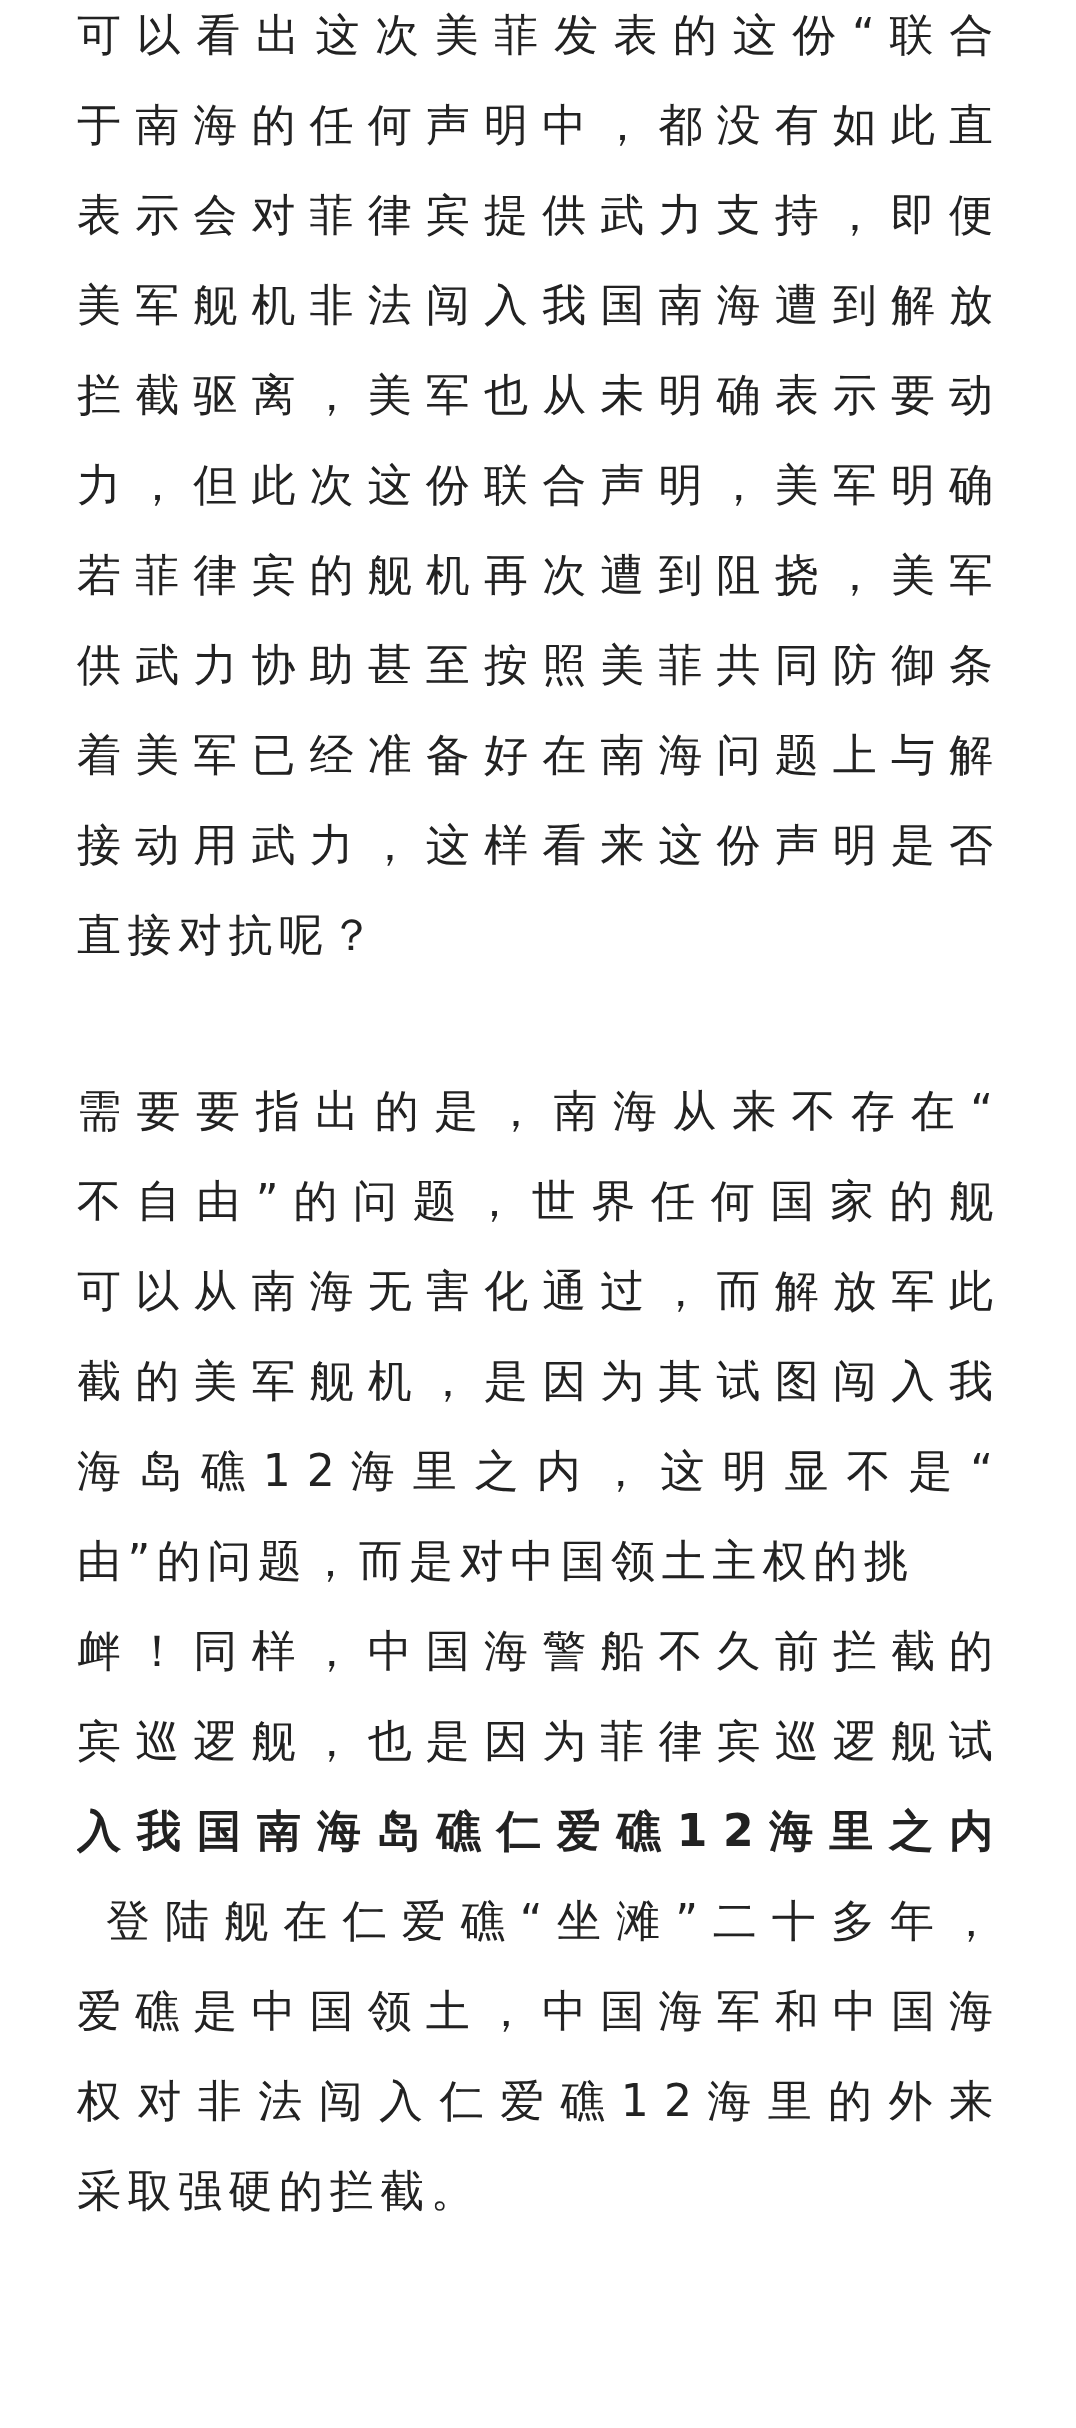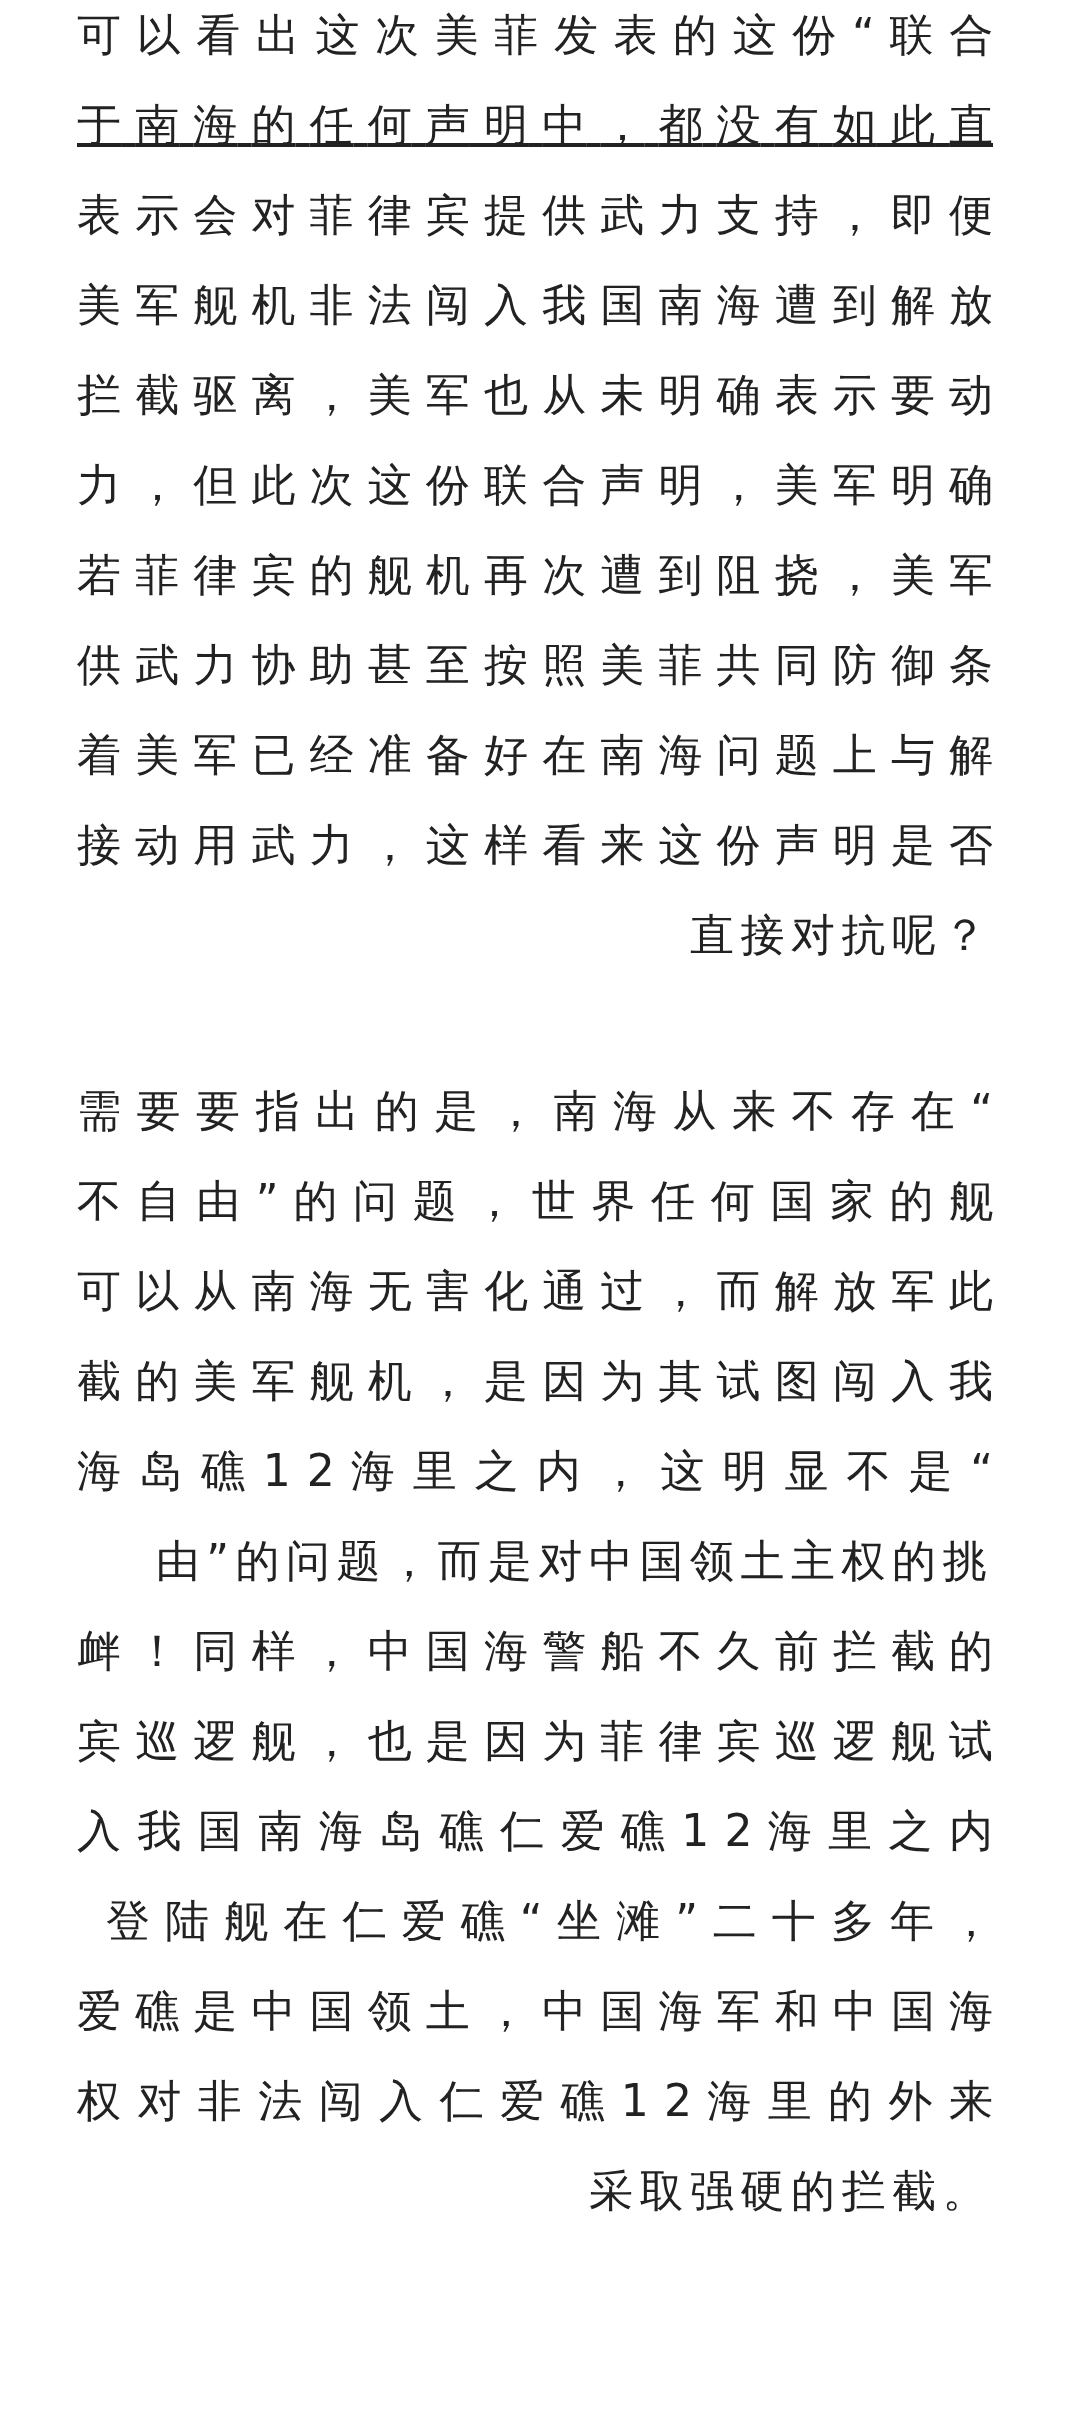--- a/index.html
+++ b/index.html
@@ -24,53 +24,53 @@
   }
   .paragraph {
     margin: 0 0 86px 0;
   }
   .line {
     display: block;
     height: 90px;
     line-height: 90px;
     white-space: nowrap;
     letter-spacing: 6.5px;
-    text-align: right;
+    text-align: left;
   }
   .line.justify {
     text-align: justify;
     text-align-last: justify;
     letter-spacing: 0;
   }
 </style>
 </head>
 <body>
 
 <div class="article">
   <div class="paragraph">
     <span class="line justify" style="white-space: normal; word-spacing: 0px; overflow: hidden;"><span>可</span> <span>以</span> <span>看</span> <span>出</span> <span>这</span> <span>次</span> <span>美</span> <span>菲</span> <span>发</span> <span>表</span> <span>的</span> <span>这</span> <span>份</span> <span>“</span> <span>联</span> <span>合</span>  </span>
-    <span class="line justify" style="white-space: normal; word-spacing: 0px; overflow: hidden; text-decoration: underline;"><span>于</span> <span>南</span> <span>海</span> <span>的</span> <span>任</span> <span>何</span> <span>声</span> <span>明</span> <span>中</span> <span>，</span> <span>都</span> <span>没</span> <span>有</span> <span>如</span> <span>此</span> <span>直</span>   </span>
+    <span class="line justify" style="white-space: normal; word-spacing: 0px; overflow: hidden;"><span>于</span> <span>南</span> <span>海</span> <span>的</span> <span>任</span> <span>何</span> <span>声</span> <span>明</span> <span>中</span> <span>，</span> <span>都</span> <span>没</span> <span>有</span> <span>如</span> <span>此</span> <span>直</span>   </span>
     <span class="line justify" style="white-space: normal; word-spacing: 0px; overflow: hidden;"><span>表</span> <span>示</span> <span>会</span> <span>对</span> <span>菲</span> <span>律</span> <span>宾</span> <span>提</span> <span>供</span> <span>武</span> <span>力</span> <span>支</span> <span>持</span> <span>，</span> <span>即</span> <span>便</span>   </span>
     <span class="line justify" style="white-space: normal; word-spacing: 0px; overflow: hidden;"><span>美</span> <span>军</span> <span>舰</span> <span>机</span> <span>非</span> <span>法</span> <span>闯</span> <span>入</span> <span>我</span> <span>国</span> <span>南</span> <span>海</span> <span>遭</span> <span>到</span> <span>解</span> <span>放</span>   </span>
     <span class="line justify" style="white-space: normal; word-spacing: 0px; overflow: hidden;"><span>拦</span> <span>截</span> <span>驱</span> <span>离</span> <span>，</span> <span>美</span> <span>军</span> <span>也</span> <span>从</span> <span>未</span> <span>明</span> <span>确</span> <span>表</span> <span>示</span> <span>要</span> <span>动</span>   </span>
     <span class="line justify" style="white-space: normal; word-spacing: 0px; overflow: hidden;"><span>力</span> <span>，</span> <span>但</span> <span>此</span> <span>次</span> <span>这</span> <span>份</span> <span>联</span> <span>合</span> <span>声</span> <span>明</span> <span>，</span> <span>美</span> <span>军</span> <span>明</span> <span>确</span>   </span>
     <span class="line justify" style="white-space: normal; word-spacing: 0px; overflow: hidden;"><span>若</span> <span>菲</span> <span>律</span> <span>宾</span> <span>的</span> <span>舰</span> <span>机</span> <span>再</span> <span>次</span> <span>遭</span> <span>到</span> <span>阻</span> <span>挠</span> <span>，</span> <span>美</span> <span>军</span>   </span>
     <span class="line justify" style="white-space: normal; word-spacing: 0px; overflow: hidden;"><span>供</span> <span>武</span> <span>力</span> <span>协</span> <span>助</span> <span>甚</span> <span>至</span> <span>按</span> <span>照</span> <span>美</span> <span>菲</span> <span>共</span> <span>同</span> <span>防</span> <span>御</span> <span>条</span>   </span>
     <span class="line justify" style="white-space: normal; word-spacing: 0px; overflow: hidden;"><span>着</span> <span>美</span> <span>军</span> <span>已</span> <span>经</span> <span>准</span> <span>备</span> <span>好</span> <span>在</span> <span>南</span> <span>海</span> <span>问</span> <span>题</span> <span>上</span> <span>与</span> <span>解</span>   </span>
     <span class="line justify" style="white-space: normal; word-spacing: 0px; overflow: hidden;"><span>接</span> <span>动</span> <span>用</span> <span>武</span> <span>力</span> <span>，</span> <span>这</span> <span>样</span> <span>看</span> <span>来</span> <span>这</span> <span>份</span> <span>声</span> <span>明</span> <span>是</span> <span>否</span>   </span>
     <span class="line">直接对抗呢？</span>
   </div>
   <div class="paragraph">
     <span class="line justify" style="white-space: normal; word-spacing: 0px; overflow: hidden;"><span>需</span> <span>要</span> <span>要</span> <span>指</span> <span>出</span> <span>的</span> <span>是</span> <span>，</span> <span>南</span> <span>海</span> <span>从</span> <span>来</span> <span>不</span> <span>存</span> <span>在</span> <span>“</span>   </span>
     <span class="line justify" style="white-space: normal; word-spacing: 0px; overflow: hidden;"><span>不</span> <span>自</span> <span>由</span> <span>”</span> <span>的</span> <span>问</span> <span>题</span> <span>，</span> <span>世</span> <span>界</span> <span>任</span> <span>何</span> <span>国</span> <span>家</span> <span>的</span> <span>舰</span>   </span>
     <span class="line justify" style="white-space: normal; word-spacing: 0px; overflow: hidden;"><span>可</span> <span>以</span> <span>从</span> <span>南</span> <span>海</span> <span>无</span> <span>害</span> <span>化</span> <span>通</span> <span>过</span> <span>，</span> <span>而</span> <span>解</span> <span>放</span> <span>军</span> <span>此</span>   </span>
     <span class="line justify" style="white-space: normal; word-spacing: 0px; overflow: hidden;"><span>截</span> <span>的</span> <span>美</span> <span>军</span> <span>舰</span> <span>机</span> <span>，</span> <span>是</span> <span>因</span> <span>为</span> <span>其</span> <span>试</span> <span>图</span> <span>闯</span> <span>入</span> <span>我</span>   </span>
     <span class="line justify" style="white-space: normal; word-spacing: 0px; overflow: hidden;"><span>海</span> <span>岛</span> <span>礁</span> <span>1</span> <span>2</span> <span>海</span> <span>里</span> <span>之</span> <span>内</span> <span>，</span> <span>这</span> <span>明</span> <span>显</span> <span>不</span> <span>是</span> <span>“</span>    </span>
     <span class="line">由”的问题，而是对中国领土主权的挑</span>
     <span class="line justify" style="white-space: normal; word-spacing: 0px; overflow: hidden;"><span>衅</span> <span>！</span> <span>同</span> <span>样</span> <span>，</span> <span>中</span> <span>国</span> <span>海</span> <span>警</span> <span>船</span> <span>不</span> <span>久</span> <span>前</span> <span>拦</span> <span>截</span> <span>的</span>   </span>
     <span class="line justify" style="white-space: normal; word-spacing: 0px; overflow: hidden;"><span>宾</span> <span>巡</span> <span>逻</span> <span>舰</span> <span>，</span> <span>也</span> <span>是</span> <span>因</span> <span>为</span> <span>菲</span> <span>律</span> <span>宾</span> <span>巡</span> <span>逻</span> <span>舰</span> <span>试</span>   </span>
-    <span class="line justify" style="white-space: normal; word-spacing: 0px; overflow: hidden;"><span>入</span> <span>我</span> <span>国</span> <span>南</span> <span>海</span> <span>岛</span> <span>礁</span> <span>仁</span> <span>爱</span> <span>礁</span> <span>1</span> <span>2</span> <span>海</span> <span>里</span> <span>之</span> <span>内</span>    </span>
+    <span class="line justify" style="white-space: normal; word-spacing: 0px; overflow: hidden; font-weight: bold;"><span>入</span> <span>我</span> <span>国</span> <span>南</span> <span>海</span> <span>岛</span> <span>礁</span> <span>仁</span> <span>爱</span> <span>礁</span> <span>1</span> <span>2</span> <span>海</span> <span>里</span> <span>之</span> <span>内</span>    </span>
     <span class="line justify" style="white-space: normal; word-spacing: 0px; overflow: hidden; margin-left: 29px;"><span>登</span> <span>陆</span> <span>舰</span> <span>在</span> <span>仁</span> <span>爱</span> <span>礁</span> <span>“</span> <span>坐</span> <span>滩</span> <span>”</span> <span>二</span> <span>十</span> <span>多</span> <span>年</span> <span>，</span>   </span>
     <span class="line justify" style="white-space: normal; word-spacing: 0px; overflow: hidden;"><span>爱</span> <span>礁</span> <span>是</span> <span>中</span> <span>国</span> <span>领</span> <span>土</span> <span>，</span> <span>中</span> <span>国</span> <span>海</span> <span>军</span> <span>和</span> <span>中</span> <span>国</span> <span>海</span>   </span>
     <span class="line justify" style="white-space: normal; word-spacing: 0px; overflow: hidden;"><span>权</span> <span>对</span> <span>非</span> <span>法</span> <span>闯</span> <span>入</span> <span>仁</span> <span>爱</span> <span>礁</span> <span>1</span> <span>2</span> <span>海</span> <span>里</span> <span>的</span> <span>外</span> <span>来</span>    </span>
     <span class="line">采取强硬的拦截。</span>
   </div>
 </div>
 
 </body></html>

